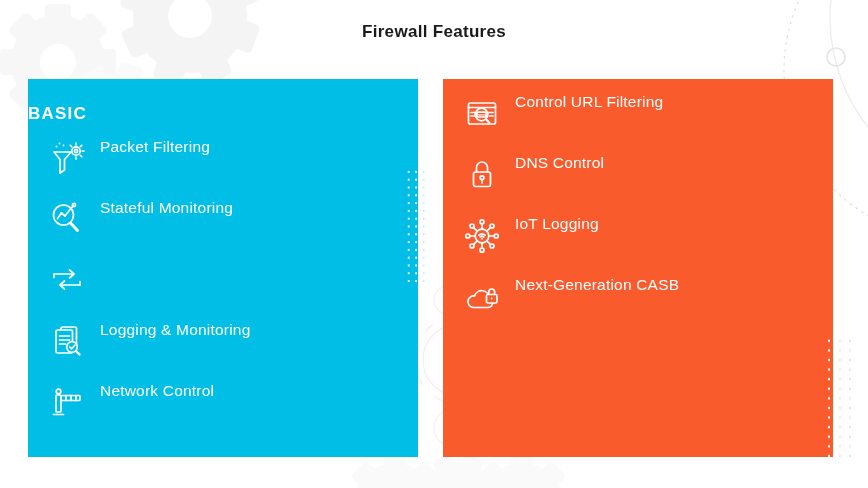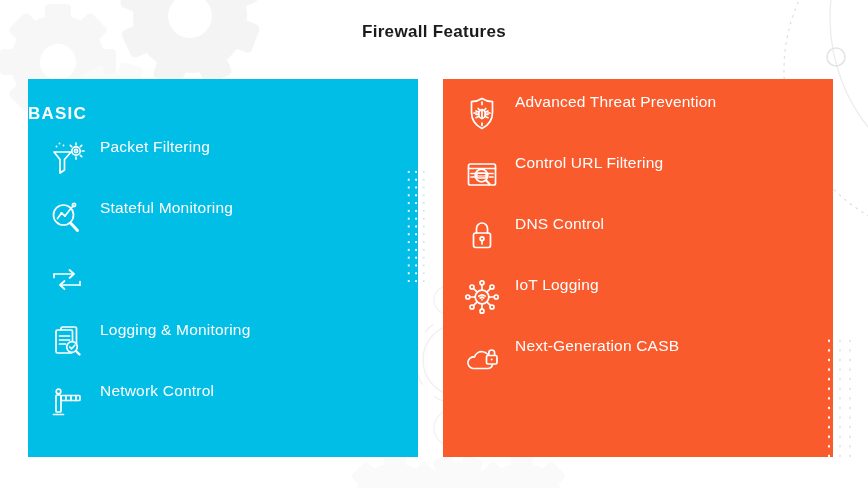--- a/index.html
+++ b/index.html
@@ -204,35 +204,20 @@
       </span>
       <span class="label">Network Control</span>
     </li>
 
   </ul>
 </div>
 
 <div class="panel panel-advanced">
   <ul class="items">
 
-    <li class="item">
-      <span class="icon">
-        <svg viewBox="0 0 40 40">
-            <g class="ic" stroke-width="1.5">
-          <path d="M20 4.5c3 2 6.5 3 10.5 3.2v10.6c0 7.8-4.3 13.3-10.5 16.2-6.2-2.9-10.5-8.4-10.5-16.2V7.7C13.5 7.5 17 6.5 20 4.5z"></path>
-          <path d="M20 8v2.5M20 29v2.5M12 19h2.5M25.5 19H28"></path>
-          <ellipse cx="20" cy="20" rx="3.3" ry="4.4"></ellipse>
-          <path d="M20 15.6v8.8"></path>
-          <path d="M17.8 16.5l-1.6-2M22.2 16.5l1.6-2"></path>
-          <path d="M16.7 18l-2.7-1M16.7 20.3H14M16.7 22.5l-2.7 1.2M23.3 18l2.7-1M23.3 20.3H26M23.3 22.5l2.7 1.2"></path>
-        </g>
-          </svg>
-      </span>
-      <span class="label">Advanced Threat Prevention</span>
-    </li>
 
     <li class="item">
       <span class="icon">
         <svg viewBox="0 0 40 40">
             <g class="ic" stroke-width="1.5">
           <rect x="6.5" y="9" width="27" height="21" rx="1.8"></rect>
           <path d="M6.5 13.5h27"></path>
           <path d="M9 18.5h4.5M9 22h3.5M26.5 18.5H31M27.5 22H31"></path>
           <circle cx="19.5" cy="20.5" r="6.3" fill="#F95B2D"></circle>
           <rect x="14.8" y="18.2" width="9.4" height="4.8" rx="1"></rect>

